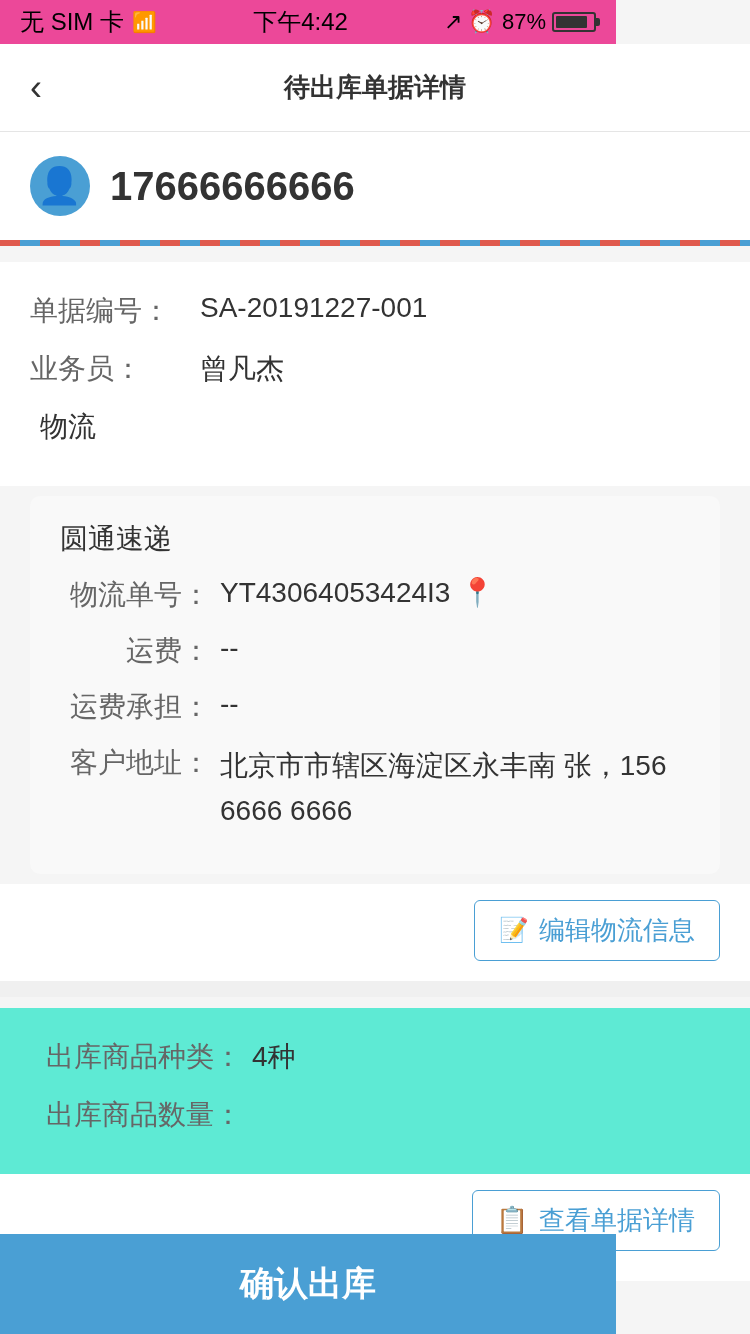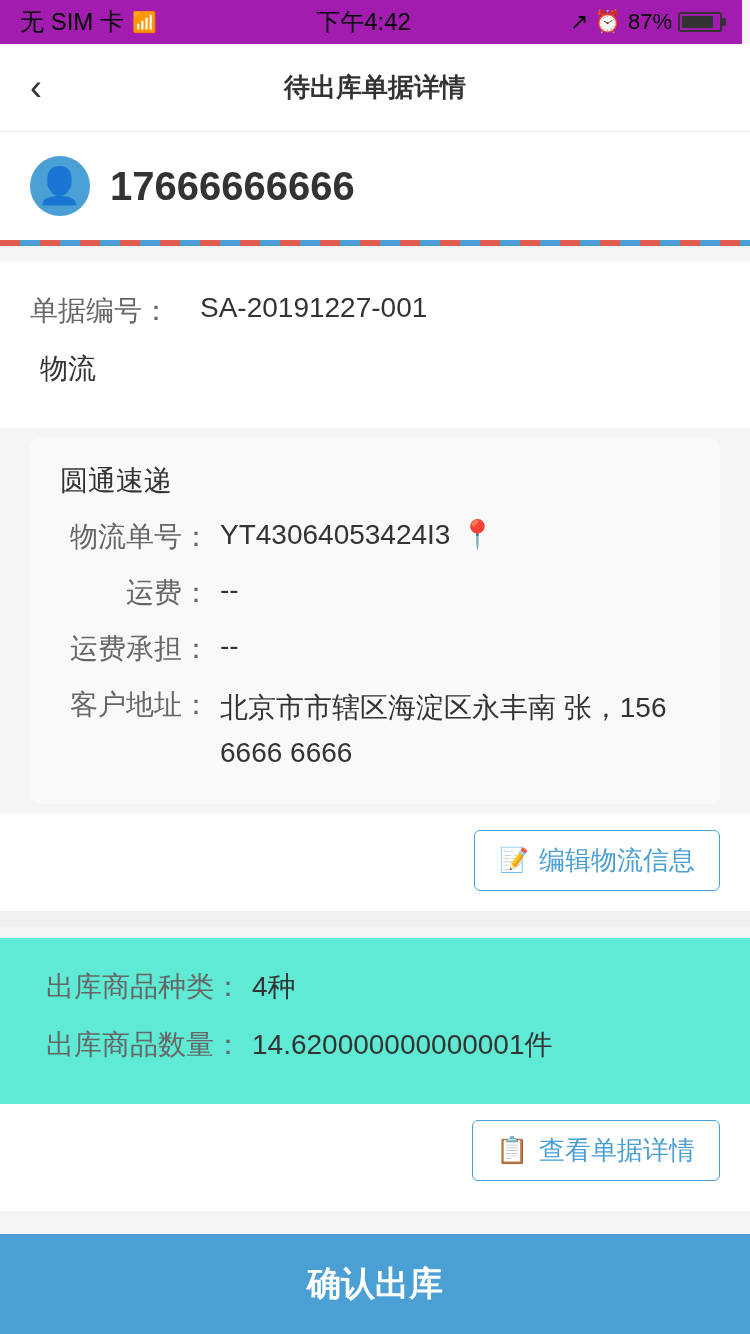--- a/index.html
+++ b/index.html
@@ -8,23 +8,23 @@
       font-family: -apple-system, "PingFang SC", "Helvetica Neue", Arial, sans-serif;
       background: #f5f5f5;
       width: 750px;
       min-height: 1334px;
       position: relative;
       font-size: 28px;
     }
 
     
     .status-bar {
-      width: 742px;
+      width: 616px;
       height: 44px;
-      background: #a21caf;
+      background: #ec4899;
       display: flex;
       align-items: center;
       justify-content: space-between;
       padding: 0 20px;
       font-size: 24px;
       font-weight: 500;
     }
     .status-left { display: flex; align-items: center; gap: 8px; }
     .status-right { display: flex; align-items: center; gap: 6px; font-size: 22px; }
     .wifi-icon { font-size: 20px; }
@@ -148,21 +148,21 @@
       border-radius: 10px;
       margin: 10px 30px 10px;
       padding: 24px 20px;
     }
     .logistics-row {
       display: flex;
       align-items: flex-start;
       margin-bottom: 18px;
       font-size: 28px;
     }
-    .logistics-row:last-child { margin-bottom: 4px; }
+    .logistics-row:last-child { margin-bottom: 16px; }
     .logistics-label {
       color: #666;
       min-width: 160px;
       text-align: right;
       flex-shrink: 0;
     }
     .logistics-value {
       color: #333;
       margin-left: 10px;
       flex: 1;
@@ -239,21 +239,21 @@
     
     .main-content {
       padding-bottom: 120px;
     }
 
     
     .confirm-btn {
       position: fixed;
       bottom: 0;
       left: 0;
-      width: 750px;
+      width: 616px;
       height: 100px;
       background: #4a9fd4;
       color: #fff;
       font-size: 34px;
       font-weight: 600;
       border: none;
       display: flex;
       align-items: center;
       justify-content: center;
       cursor: pointer;
@@ -293,20 +293,24 @@
   </div>
 
   <div class="dashed-divider"></div>
 
   <div class="info-section">
     <div class="info-row">
       <span class="info-label">单据编号：</span>
       <span class="info-value">SA-20191227-001</span>
     </div>
     <div class="info-row">
+      <span class="info-label">业务员：</span>
+      <span class="info-value">曾凡杰</span>
+    </div>
+    <div class="info-row">
       <span class="info-value">物流</span>
     </div>
   </div>
 
   <div class="logistics-card">
     <div class="logistics-row">
       <span class="logistics-value">圆通速递</span>
     </div>
     <div class="logistics-row">
       <span class="logistics-label">物流单号：</span>
@@ -338,21 +342,20 @@
 
   <div class="section-divider"></div>
 
   <div class="goods-section">
     <div class="info-row">
       <span class="info-label">出库商品种类：</span>
       <span class="info-value">4种</span>
     </div>
     <div class="info-row">
       <span class="info-label">出库商品数量：</span>
-      <span class="info-value">14.620000000000001件</span>
     </div>
   </div>
 
   <div class="view-btn-container">
     <button class="view-btn">
       <span>📋</span>
       <span>查看单据详情</span>
     </button>
   </div>
 

